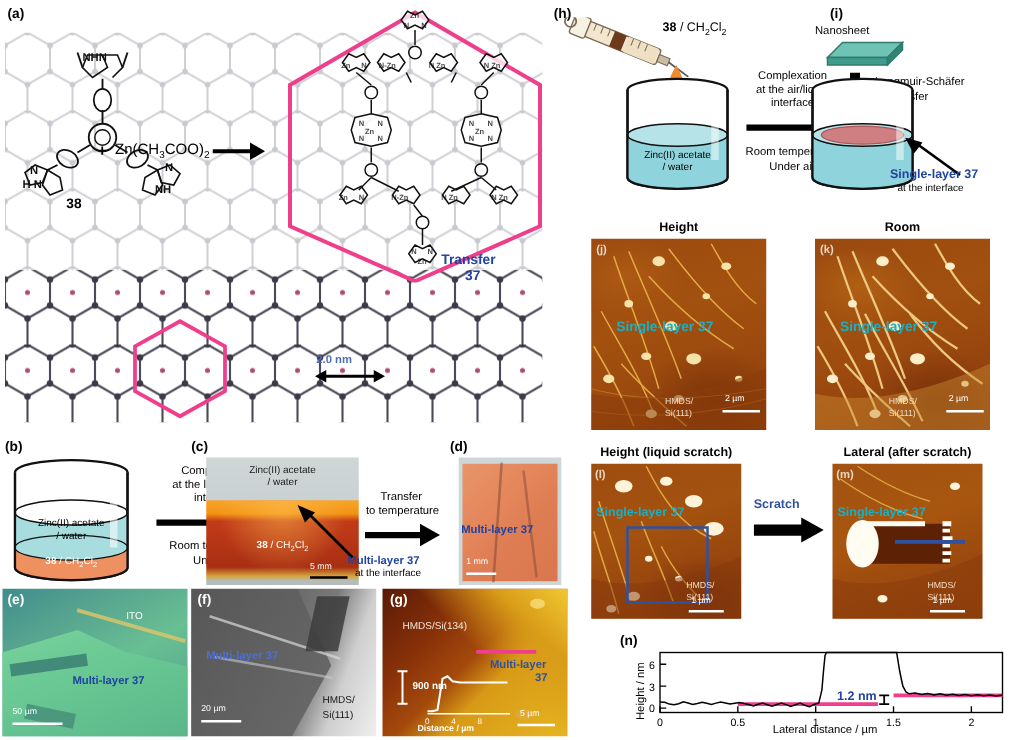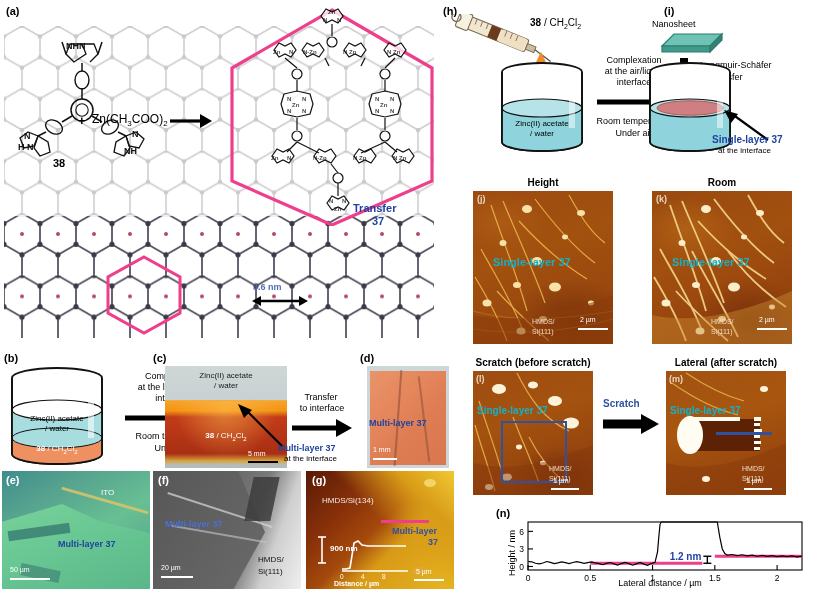--- a/index.html
+++ b/index.html
@@ -206,21 +206,21 @@
     </g>
   </svg>
 
   <div class="abs blue" style="left:353px;top:202px;font-size:11px;text-align:left;">Transfer</div>
   <div class="abs blue" style="left:372px;top:215px;font-size:11px;">37</div>
 
   <svg class="abs" style="left:105px;top:255px;" width="80" height="80">
     <polygon points="39,2 75,22 75,58 39,78 3,58 3,22" fill="none" stroke="#ef3e8c" stroke-width="3"></polygon>
   </svg>
 
-  <div class="abs" style="left:253px;top:282px;font-size:9px;color:#4f6fb5;font-weight:bold;">3.6 nm</div>
+  <div class="abs" style="left:253px;top:282px;font-size:9px;color:#4f6fb5;font-weight:bold;">2.0 nm</div>
   <svg class="abs" style="left:252px;top:294px;" width="56" height="14">
     <line x1="7" y1="7" x2="49" y2="7" stroke="#000" stroke-width="2.4"></line>
     <polygon points="0,7 9,2 9,12" fill="#000"></polygon>
     <polygon points="56,7 47,2 47,12" fill="#000"></polygon>
   </svg>
 
   <div class="abs lbl" style="left:4px;top:353px;">(b)</div>
   <svg class="abs" style="left:6px;top:366px;" width="102" height="104">
     <ellipse cx="51" cy="12" rx="45" ry="10" fill="#fff" stroke="#111" stroke-width="1.8"></ellipse>
     <path d="M6,12 L6,88 A45,10 0 0 0 96,88 L96,12" fill="#fff" stroke="#111" stroke-width="1.8"></path>
@@ -256,21 +256,21 @@
   <div class="abs sbar" style="left:248px;top:461px;width:30px;background:#000;"></div>
   <div class="abs txt7 white" style="left:248px;top:450px;">5 mm</div>
   <svg class="abs" style="left:236px;top:404px;" width="48" height="44">
     <line x1="46" y1="42" x2="10" y2="6" stroke="#000" stroke-width="2.2"></line>
     <polygon points="2,0 16,6 8,14" fill="#000"></polygon>
   </svg>
   <div class="abs blue" style="left:278px;top:443px;font-size:9px;white-space:nowrap;">Multi-layer 37</div>
   <div class="abs txt8" style="left:284px;top:455px;white-space:nowrap;">at the interface</div>
 
   <div class="abs txt ctr" style="left:288px;top:392px;width:66px;">Transfer</div>
-  <div class="abs txt ctr" style="left:286px;top:403px;width:72px;">to interface</div>
+  <div class="abs txt ctr" style="left:286px;top:403px;width:72px;">to temperature</div>
   <svg class="abs" style="left:292px;top:418px;" width="60" height="20">
     <line x1="0" y1="10" x2="46" y2="10" stroke="#000" stroke-width="5"></line>
     <polygon points="44,1 60,10 44,19" fill="#000"></polygon>
   </svg>
 
   <div class="abs lbl" style="left:360px;top:353px;">(d)</div>
   <div class="panelimg" style="left:367px;top:366px;width:82px;height:102px;background:#cdd6d8;">
     <div style="position:absolute;left:3px;top:5px;width:76px;height:94px;background:linear-gradient(135deg,#e8946a 0%,#e5865c 35%,#de7d54 60%,#d9764d 100%);"></div>
     <div style="position:absolute;left:30px;top:4px;width:2px;height:96px;background:#7b4430;opacity:.5;transform:rotate(4deg);"></div>
     <div style="position:absolute;left:56px;top:10px;width:2px;height:86px;background:#7b4430;opacity:.45;transform:rotate(-7deg);"></div>
@@ -491,21 +491,21 @@
       <path d="M0,124 C36,132 82,126 140,100 L140,153 L0,153 Z" fill="#c98a2e" opacity="0.45"></path>
     </svg>
   </div>
   <div class="abs bold" style="left:656px;top:194px;font-size:9px;color:#e8d6c0;z-index:3;">(k)</div>
   <div class="abs cyan" style="left:672px;top:256px;font-size:11px;z-index:3;white-space:nowrap;">Single-layer 37</div>
   <div class="abs txt7" style="left:711px;top:318px;z-index:3;color:#f0dcc6;">HMDS/</div>
   <div class="abs txt7" style="left:711px;top:328px;z-index:3;color:#f0dcc6;">Si(111)</div>
   <div class="abs sbar" style="left:757px;top:328px;width:30px;z-index:3;"></div>
   <div class="abs txt7 white" style="left:759px;top:316px;z-index:3;">2 µm</div>
 
-  <div class="abs bold ctr" style="left:468px;top:357px;width:130px;font-size:10px;">Scratch (before scratch)</div>
+  <div class="abs bold ctr" style="left:468px;top:357px;width:130px;font-size:10px;">Height (liquid scratch)</div>
   <div class="panelimg" style="left:473px;top:371px;width:120px;height:124px;background:linear-gradient(160deg,#9e4d11 0%,#a4520f 40%,#96450e 72%,#8a3c0b 100%);">
     <div style="position:absolute;inset:0;background:radial-gradient(ellipse 60% 40% at 75% 88%,#76300a 0%,rgba(0,0,0,0) 72%);"></div>
     <svg width="120" height="124" style="position:absolute;left:0;top:0;">
       <g stroke="#e6b34c" stroke-width="1.2" fill="none" opacity="0.9">
         <path d="M44,2 C56,26 70,48 96,60"></path>
         <path d="M6,30 C14,56 24,82 32,112"></path>
         <path d="M2,54 C8,76 16,96 22,120"></path>
         <path d="M40,46 C48,68 58,88 66,112"></path>
         <path d="M56,66 C66,86 78,100 92,112"></path>
       </g>

